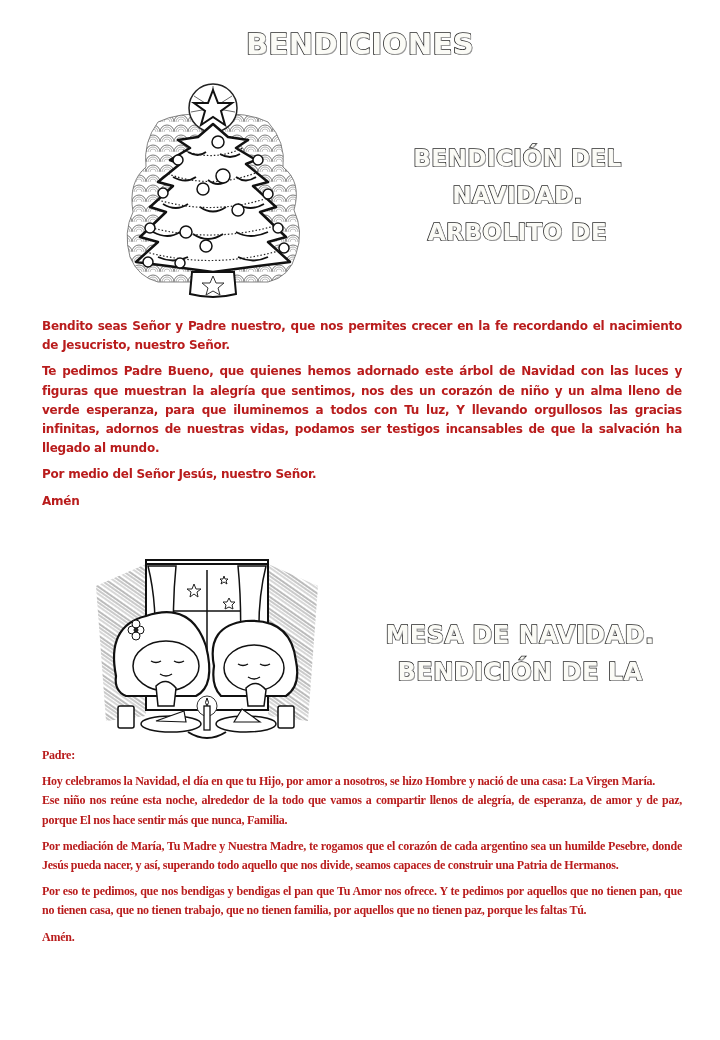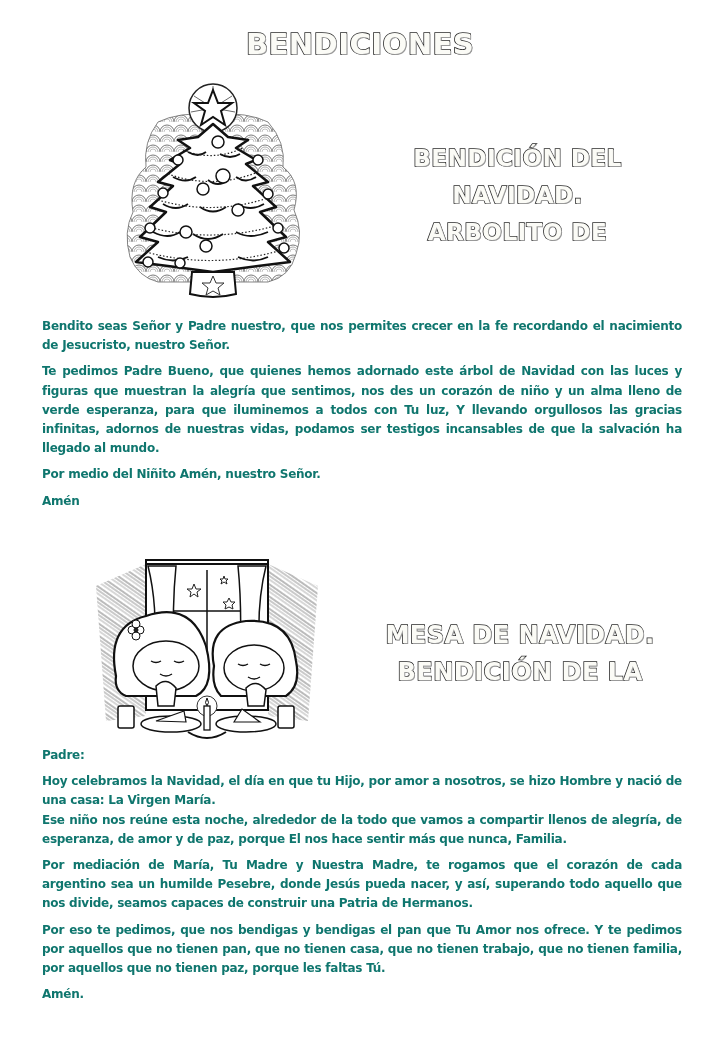--- a/index.html
+++ b/index.html
@@ -28,27 +28,27 @@
     .body-text {
       position: absolute;
       left: 42px;
       width: 640px;
       font-family: "DejaVu Sans", sans-serif;
       font-weight: bold;
       font-size: 12px;
       line-height: 19.2px;
       text-align: justify;
       letter-spacing: -0.25px;
-      color: #0f766e;
+      color: #b91c1c;
     }
     .body-text p { margin: 0; }
     .gap { margin-top: 7px !important; }
 
     #section1-body { top: 317px; }
-    #section2-body { top: 746px; }
+    #section2-body { top: 746px; font-family: Liberation Serif, serif; }
   </style>
 </head>
 <body>
 
 <div id="main-title" class="outline-title">BENDICIONES</div>
 
 <div class="illus" id="tree-illus">
   <svg width="190" height="222" viewBox="0 0 190 222">
     <defs>
       <pattern id="scales" width="14" height="10" patternUnits="userSpaceOnUse">
@@ -122,21 +122,21 @@
 
 <div id="section1-title" class="outline-title">
   <div>BENDICIÓN DEL</div>
   <div>NAVIDAD.</div>
   <div>ARBOLITO DE</div>
 </div>
 
 <div id="section1-body" class="body-text">
   <p>Bendito seas Señor y Padre nuestro, que nos permites crecer en la fe recordando el nacimiento de Jesucristo, nuestro Señor.</p>
   <p class="gap">Te pedimos Padre Bueno, que quienes hemos adornado este árbol de Navidad con las luces y figuras que muestran la alegría que sentimos, nos des un corazón de niño y un alma lleno de verde esperanza, para que iluminemos a todos con Tu luz, Y llevando orgullosos las gracias infinitas, adornos de nuestras vidas, podamos ser testigos incansables de que la salvación ha llegado al mundo.</p>
-  <p class="gap">Por medio del Niñito Amén, nuestro Señor.</p>
+  <p class="gap">Por medio del Señor Jesús, nuestro Señor.</p>
   <p class="gap">Amén</p>
 </div>
 
 <div class="illus" id="family-illus">
   <svg width="222" height="200" viewBox="0 0 222 200">
     <defs>
       <pattern id="weave" width="10" height="10" patternUnits="userSpaceOnUse" patternTransform="rotate(35)">
         <line x1="0" y1="2" x2="10" y2="2" stroke="#555" stroke-width="0.8"></line>
         <line x1="0" y1="5" x2="10" y2="5" stroke="#666" stroke-width="0.7"></line>
         <line x1="0" y1="8" x2="10" y2="8" stroke="#777" stroke-width="0.6"></line>

